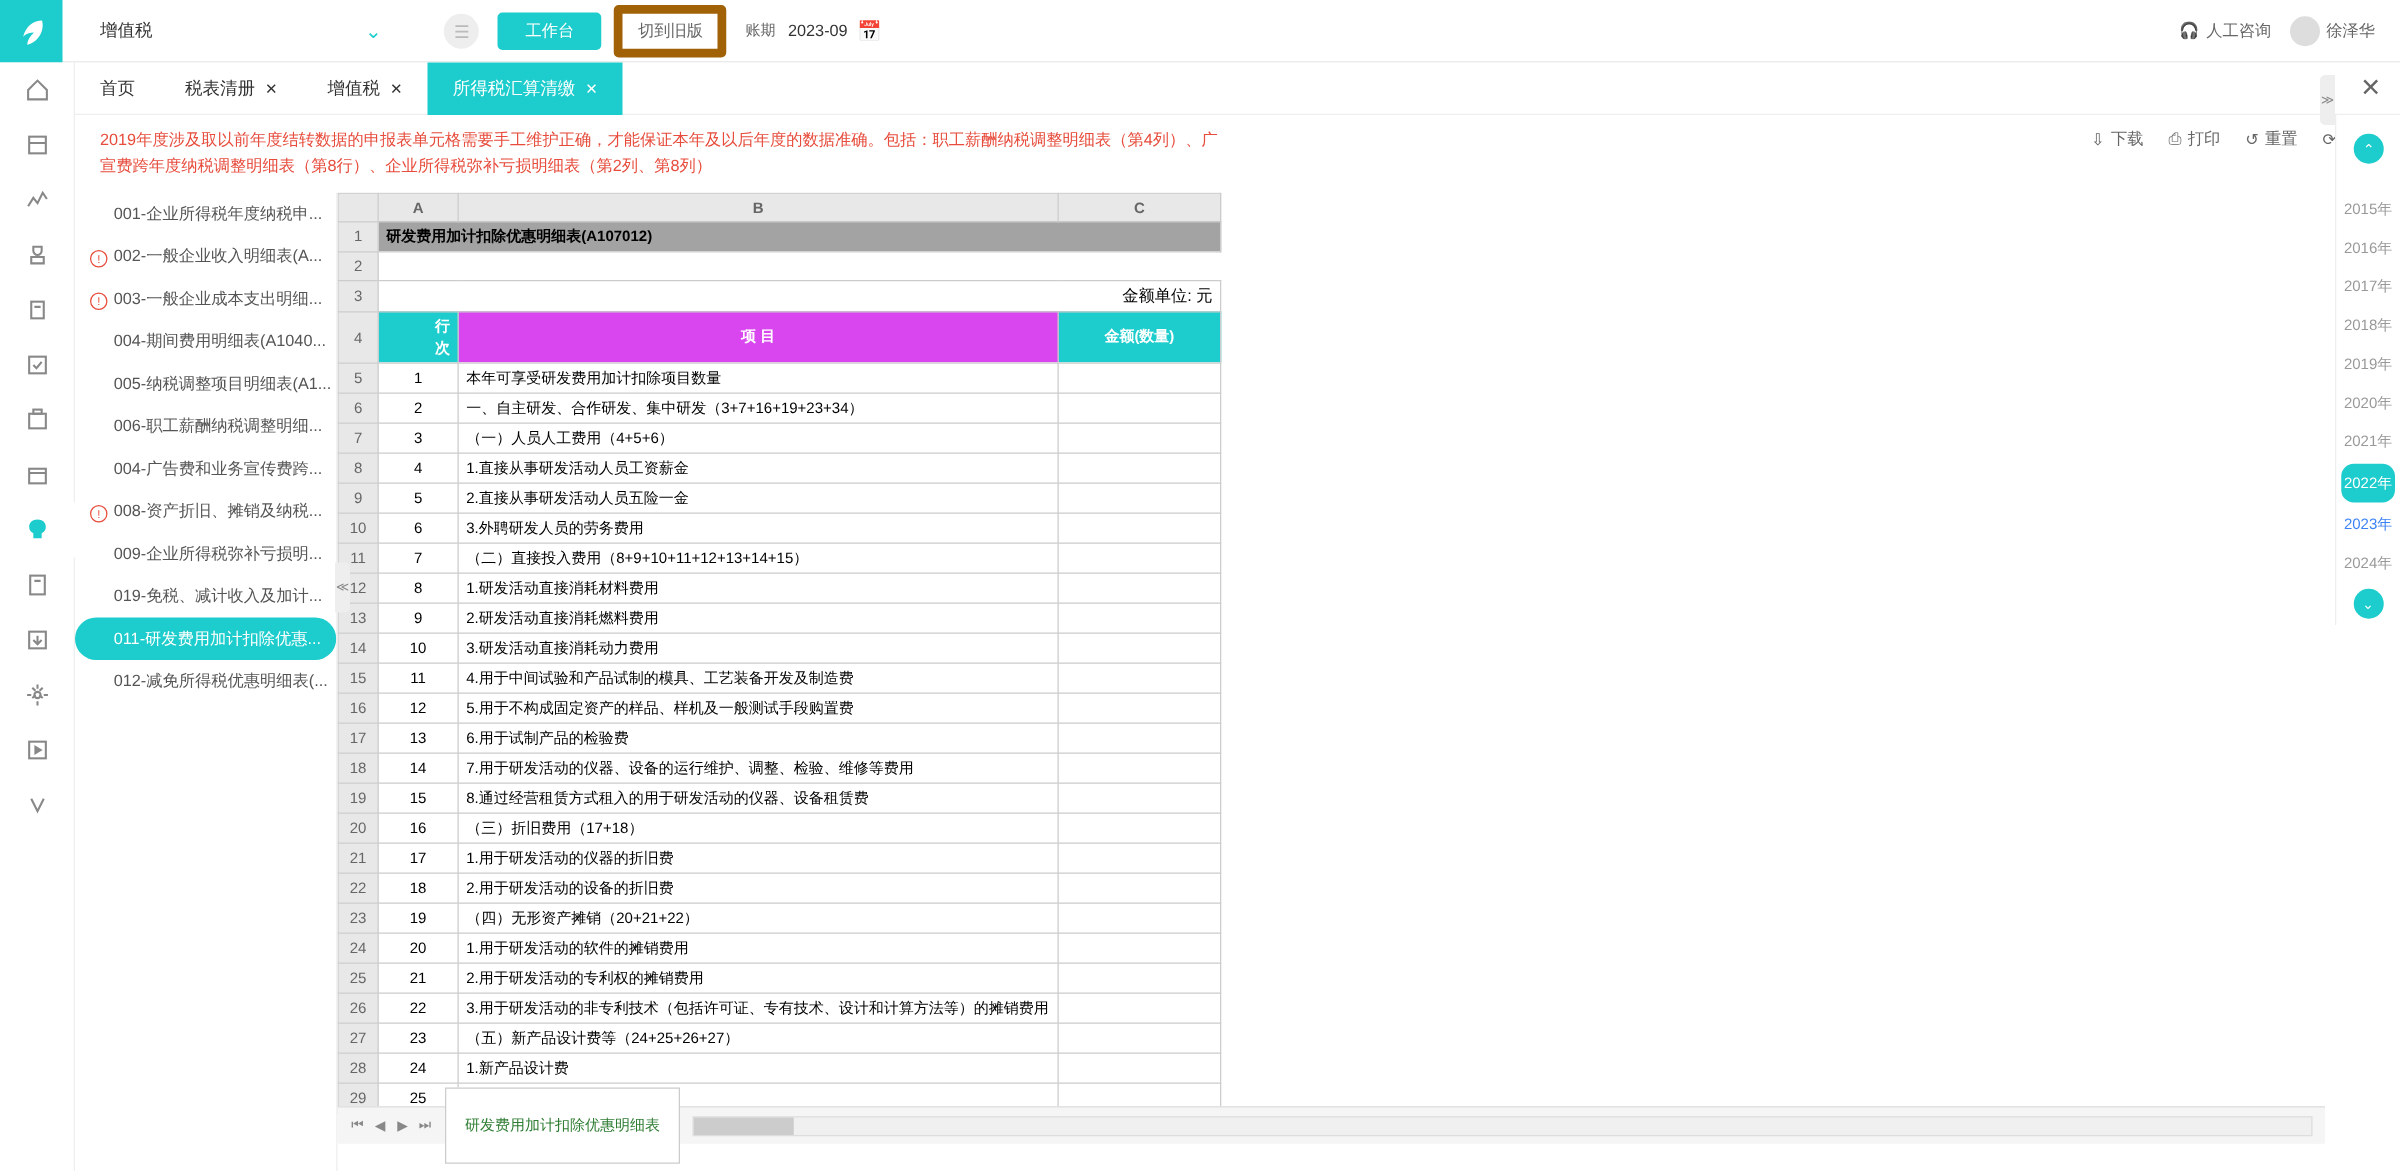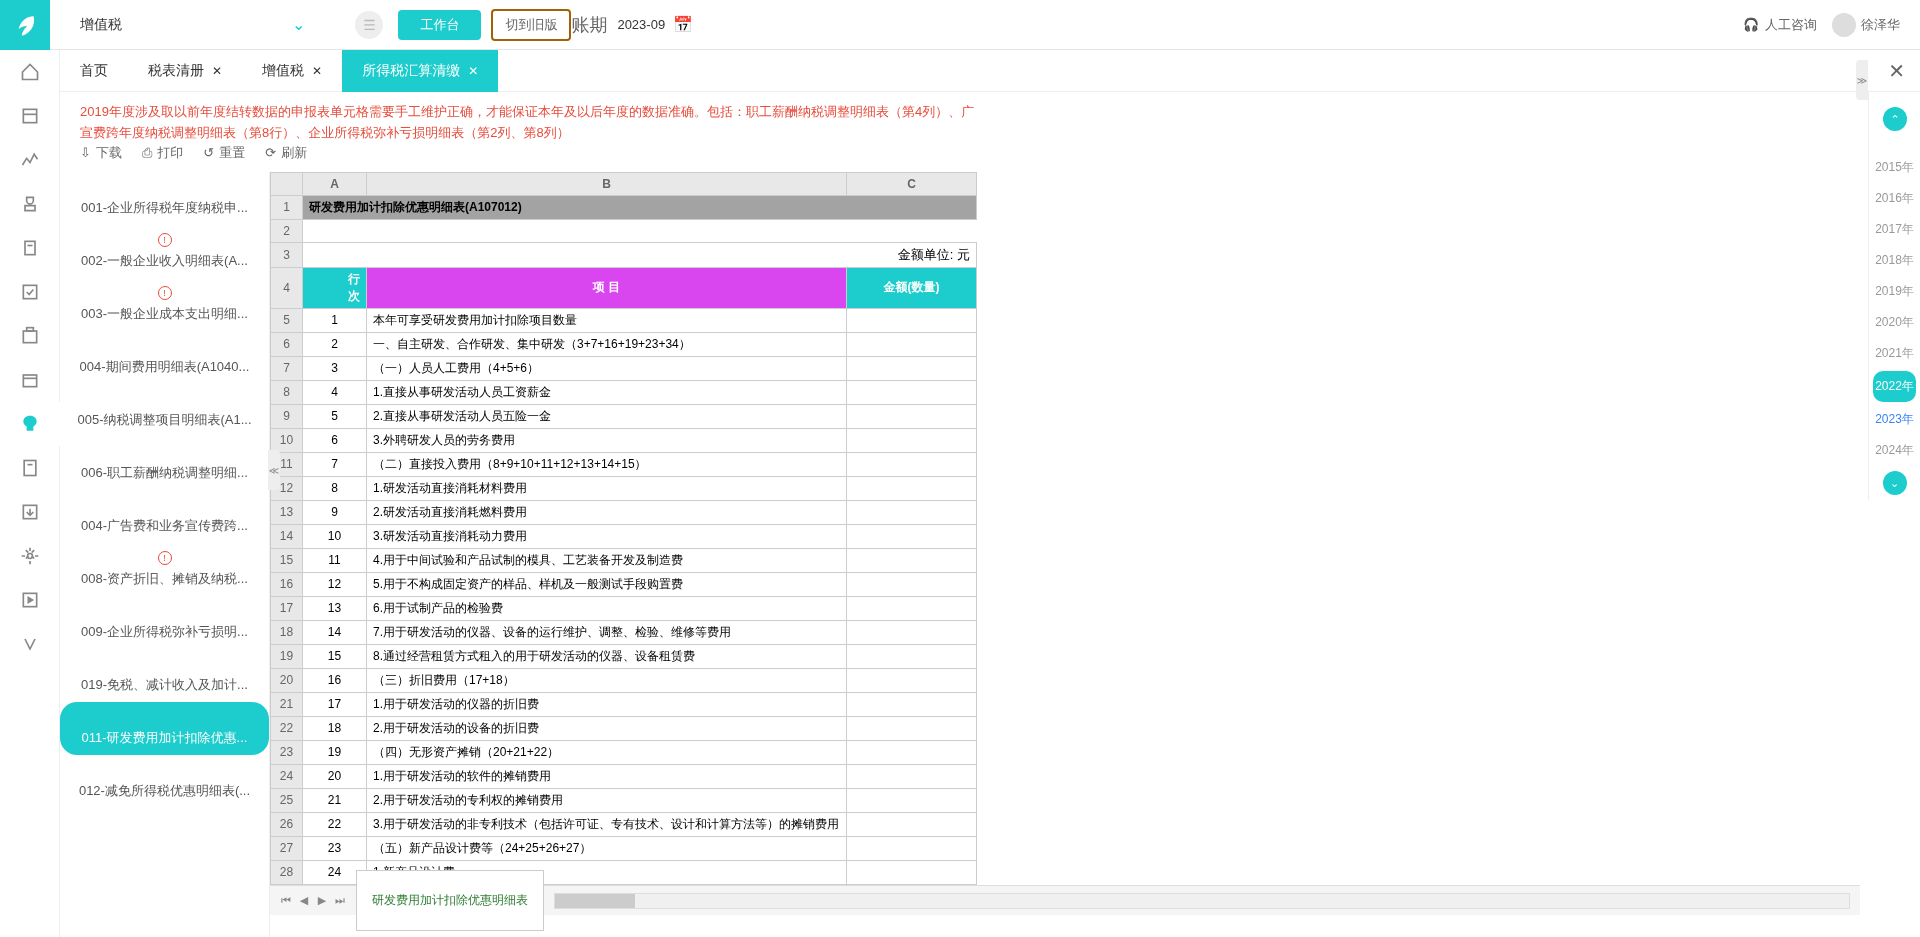--- a/index.html
+++ b/index.html
@@ -6,22 +6,22 @@
 body { background: #f5f5f5; width: 1920px; height: 937px; overflow: hidden; position: relative; }
 
 
 .top-header { height: 50px; background: #fff; display: flex; align-items: center; padding: 0 15px; border-bottom: 1px solid #e5e5e5; position: relative; }
 .logo { width: 50px; height: 50px; background: #1dcccc; display: flex; align-items: center; justify-content: center; position: absolute; left: 0; top: 0; }
 .logo svg { width: 26px; height: 26px; fill: #fff; }
 .dropdown-label { margin-left: 65px; font-size: 14px; color: #333; }
 .dropdown-chevron { margin-left: 170px; color: #1dcccc; }
 .round-btn { width: 28px; height: 28px; border-radius: 50%; background: #eee; margin-left: 50px; display: flex; align-items: center; justify-content: center; color: #bbb; font-size: 14px; }
 .btn-primary { background: #1dcccc; color: #fff; padding: 6px 22px; border-radius: 4px; font-size: 13px; margin-left: 15px; cursor: pointer; }
-.btn-outline { border: 2px solid #a16207; color: #666; padding: 5px 12px; border-radius: 4px; font-size: 13px; margin-left: 10px; cursor: pointer; }
-.period-label { font-size: 18px; color: #666; }
+.btn-outline { border: 7px solid #a16207; color: #666; padding: 5px 12px; border-radius: 4px; font-size: 13px; margin-left: 10px; cursor: pointer; }
+.period-label { margin-left: 15px; font-size: 12px; color: #666; }
 .period-value { margin-left: 10px; font-size: 13px; color: #333; }
 .calendar-icon { margin-left: 8px; color: #1dcccc; }
 .top-right { position: absolute; right: 20px; display: flex; align-items: center; gap: 15px; }
 .top-right-item { display: flex; align-items: center; gap: 5px; font-size: 13px; color: #666; cursor: pointer; }
 .avatar { width: 24px; height: 24px; border-radius: 50%; background: #ddd; }
 
 
 .sidebar { position: absolute; left: 0; top: 50px; width: 60px; height: calc(100% - 50px); background: #fff; border-right: 1px solid #eee; }
 .sidebar-item { width: 60px; height: 44px; display: flex; align-items: center; justify-content: center; color: #888; cursor: pointer; }
 .sidebar-item.active { background: #fff; color: #1dcccc; }
@@ -31,32 +31,32 @@
 .tab-bar { position: absolute; left: 60px; top: 50px; right: 0; height: 42px; background: #fff; display: flex; align-items: center; border-bottom: 1px solid #eee; }
 .tab { padding: 0 20px; height: 42px; display: flex; align-items: center; font-size: 14px; color: #333; cursor: pointer; gap: 8px; }
 .tab.active { background: #1dcccc; color: #fff; }
 .tab-close { font-size: 12px; cursor: pointer; }
 .tab-bar-close { position: absolute; right: 15px; font-size: 20px; color: #666; cursor: pointer; }
 
 
 .main-area { position: absolute; left: 60px; top: 92px; right: 0; bottom: 0; background: #fff; display: flex; }
 
 
-.warning-bar { padding: 10px 20px; font-size: 13px; color: #e74c3c; display: flex; justify-content: space-between; align-items: flex-start; flex-direction: column; }
+.warning-bar { padding: 10px 20px; font-size: 13px; color: #e74c3c; display: flex; justify-content: space-between; align-items: flex-start; }
 .warning-text { max-width: 900px; line-height: 1.6; }
 .action-buttons { display: flex; gap: 20px; }
 .action-btn { display: flex; align-items: center; gap: 5px; font-size: 13px; color: #666; cursor: pointer; }
 
 
 .content-wrapper { display: flex; flex-direction: column; width: 100%; }
 .content-body { display: flex; flex: 1; overflow: hidden; }
 
 
 .form-list { width: 210px; border-right: 1px solid #eee; overflow-y: auto; }
-.form-item { padding: 8px 12px; font-size: 13px; color: #555; cursor: pointer; white-space: nowrap; overflow: hidden; text-overflow: ellipsis; display: flex; align-items: center; gap: 5px; flex-direction: column; }
+.form-item { padding: 8px 12px; font-size: 13px; color: #555; cursor: pointer; white-space: nowrap; overflow: hidden; text-overflow: ellipsis; display: flex; align-items: flex-end; gap: 5px; }
 .form-item.active { background: #1dcccc; color: #fff; border-radius: 17px; }
 .form-item-icon { width: 14px; height: 14px; flex-shrink: 0; }
 .form-item-icon.warn { border: 1px solid #e74c3c; border-radius: 50%; color: #e74c3c; font-size: 9px; display: flex; align-items: center; justify-content: center; }
 
 
 .expand-arrow { position: absolute; left: 268px; top: 450px; width: 12px; height: 40px; background: #eee; display: flex; align-items: center; justify-content: center; cursor: pointer; font-size: 10px; color: #888; border-radius: 0 4px 4px 0; z-index: 5; }
 .expand-arrow-right { position: absolute; right: 52px; top: 60px; width: 12px; height: 40px; background: #eee; display: flex; align-items: center; justify-content: center; cursor: pointer; font-size: 10px; color: #888; border-radius: 4px 0 0 4px; z-index: 5; }
 
 
 .spreadsheet-wrapper { flex: 1; overflow: auto; position: relative; }

